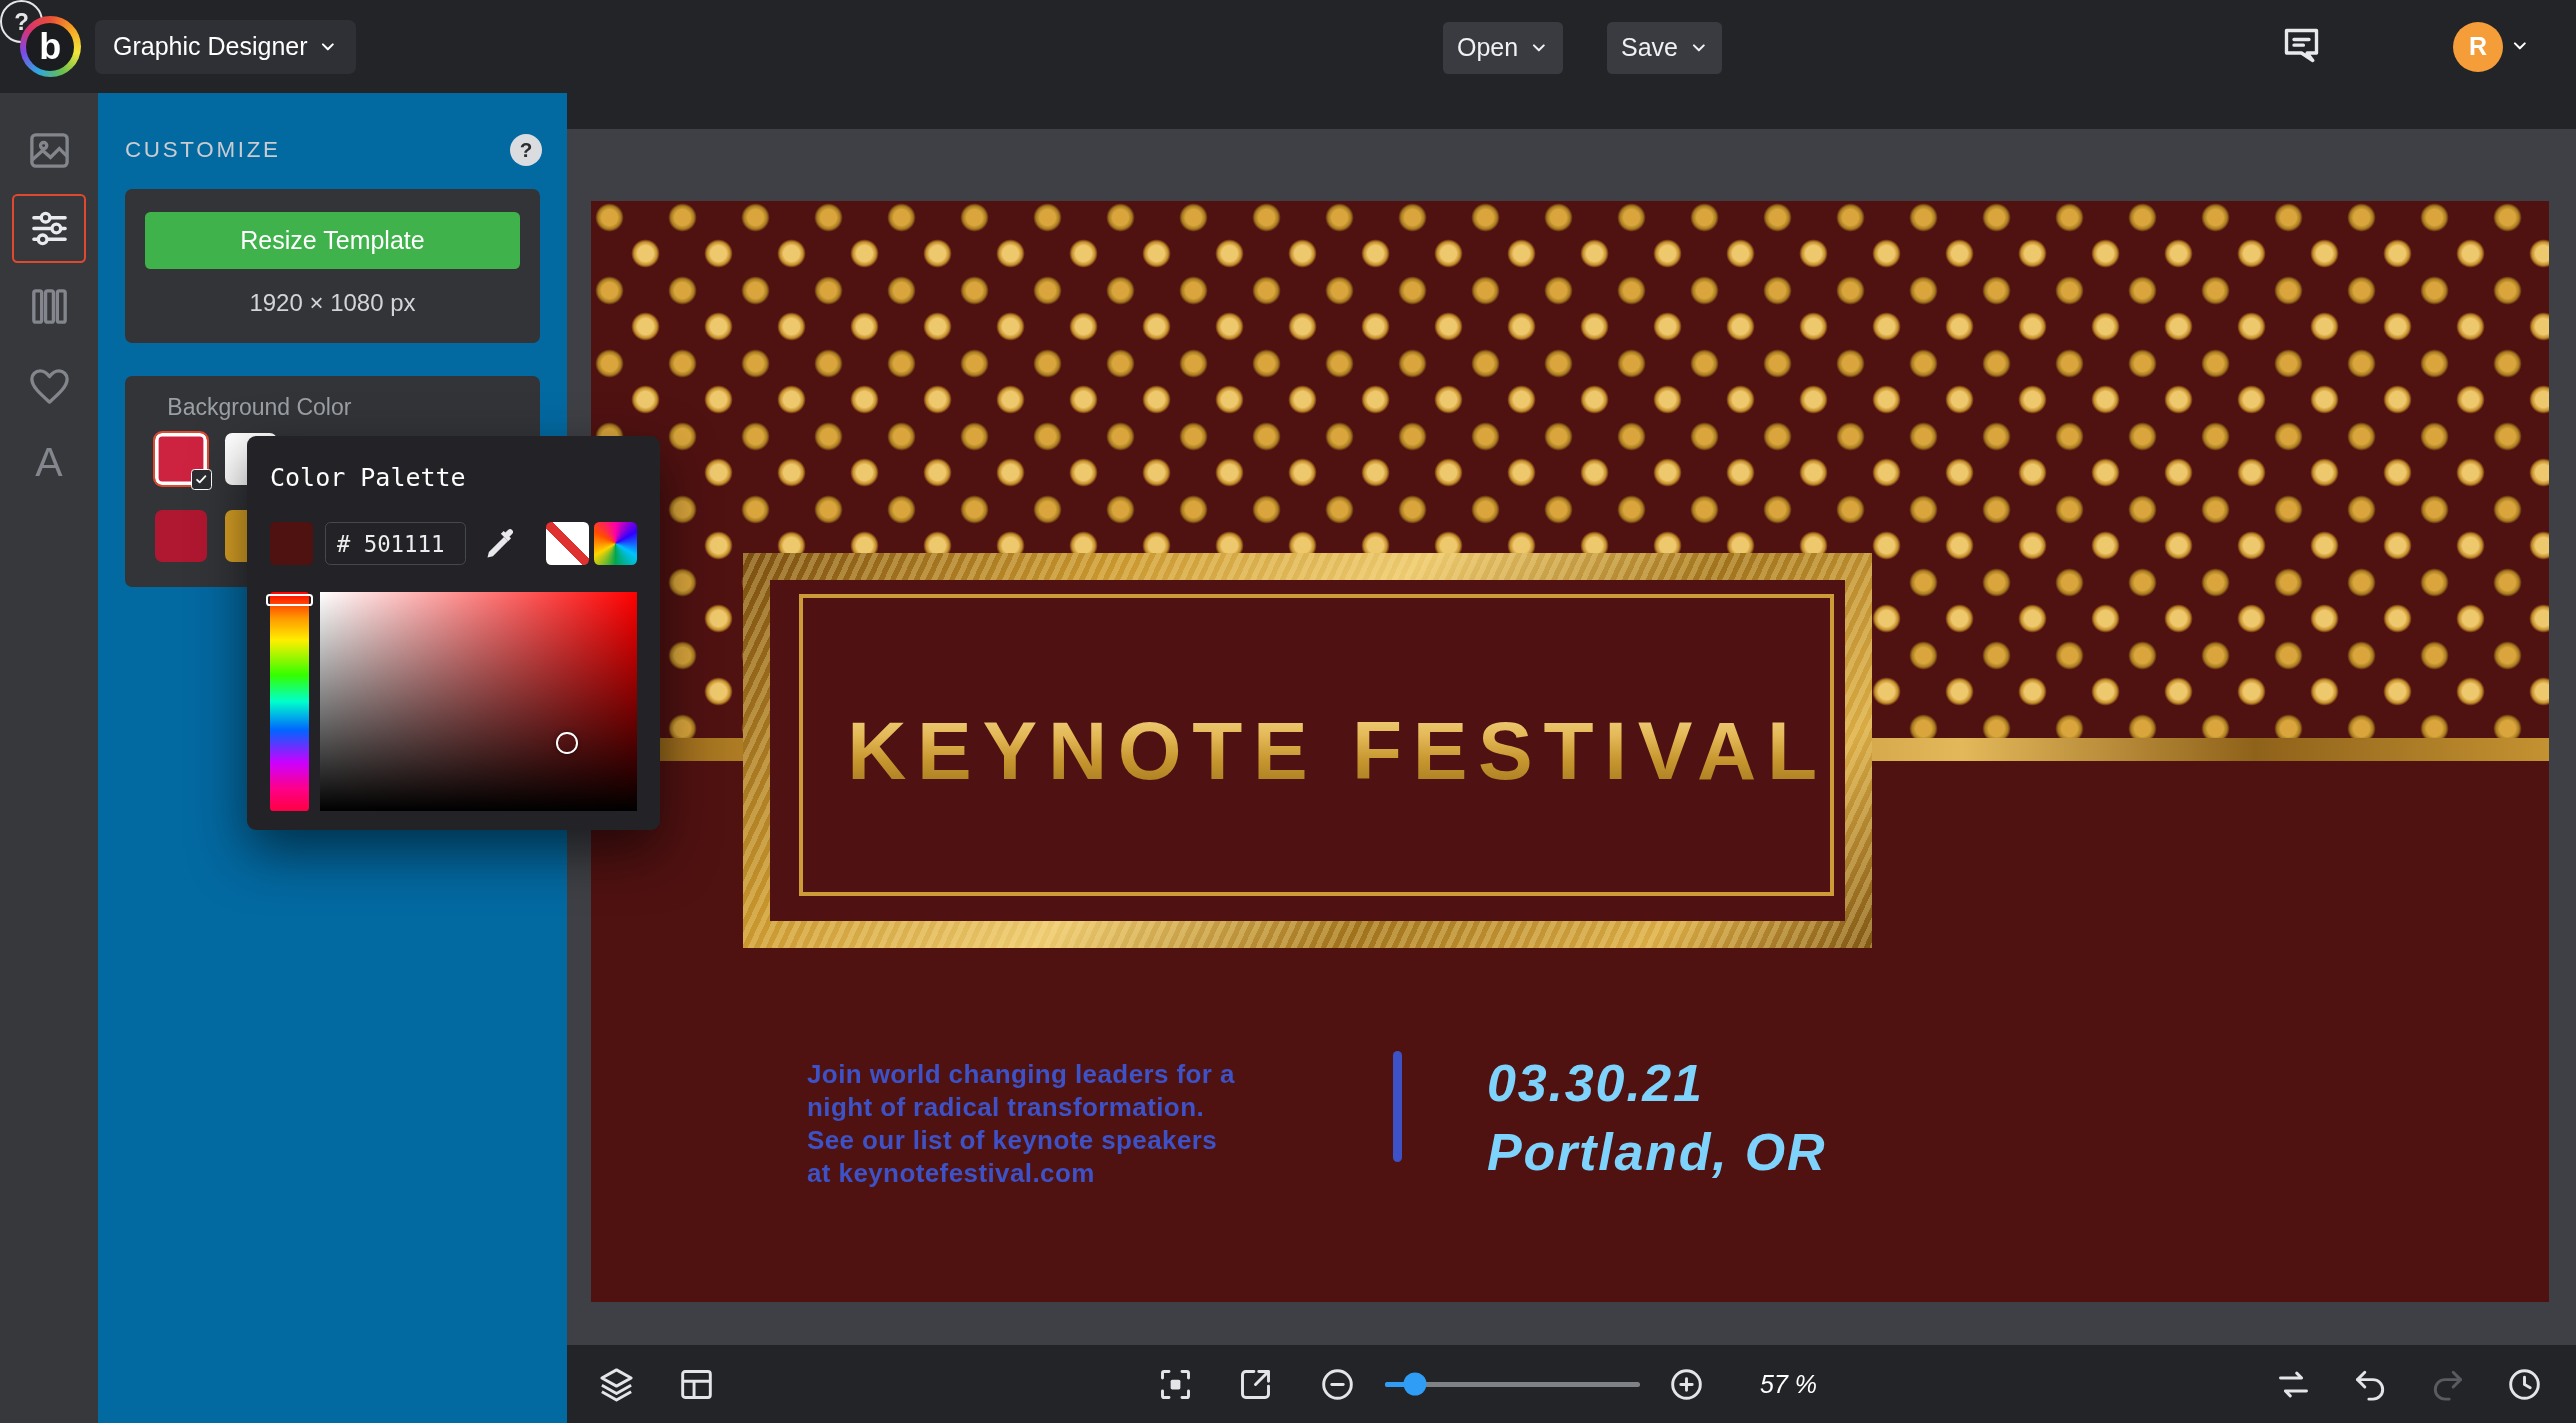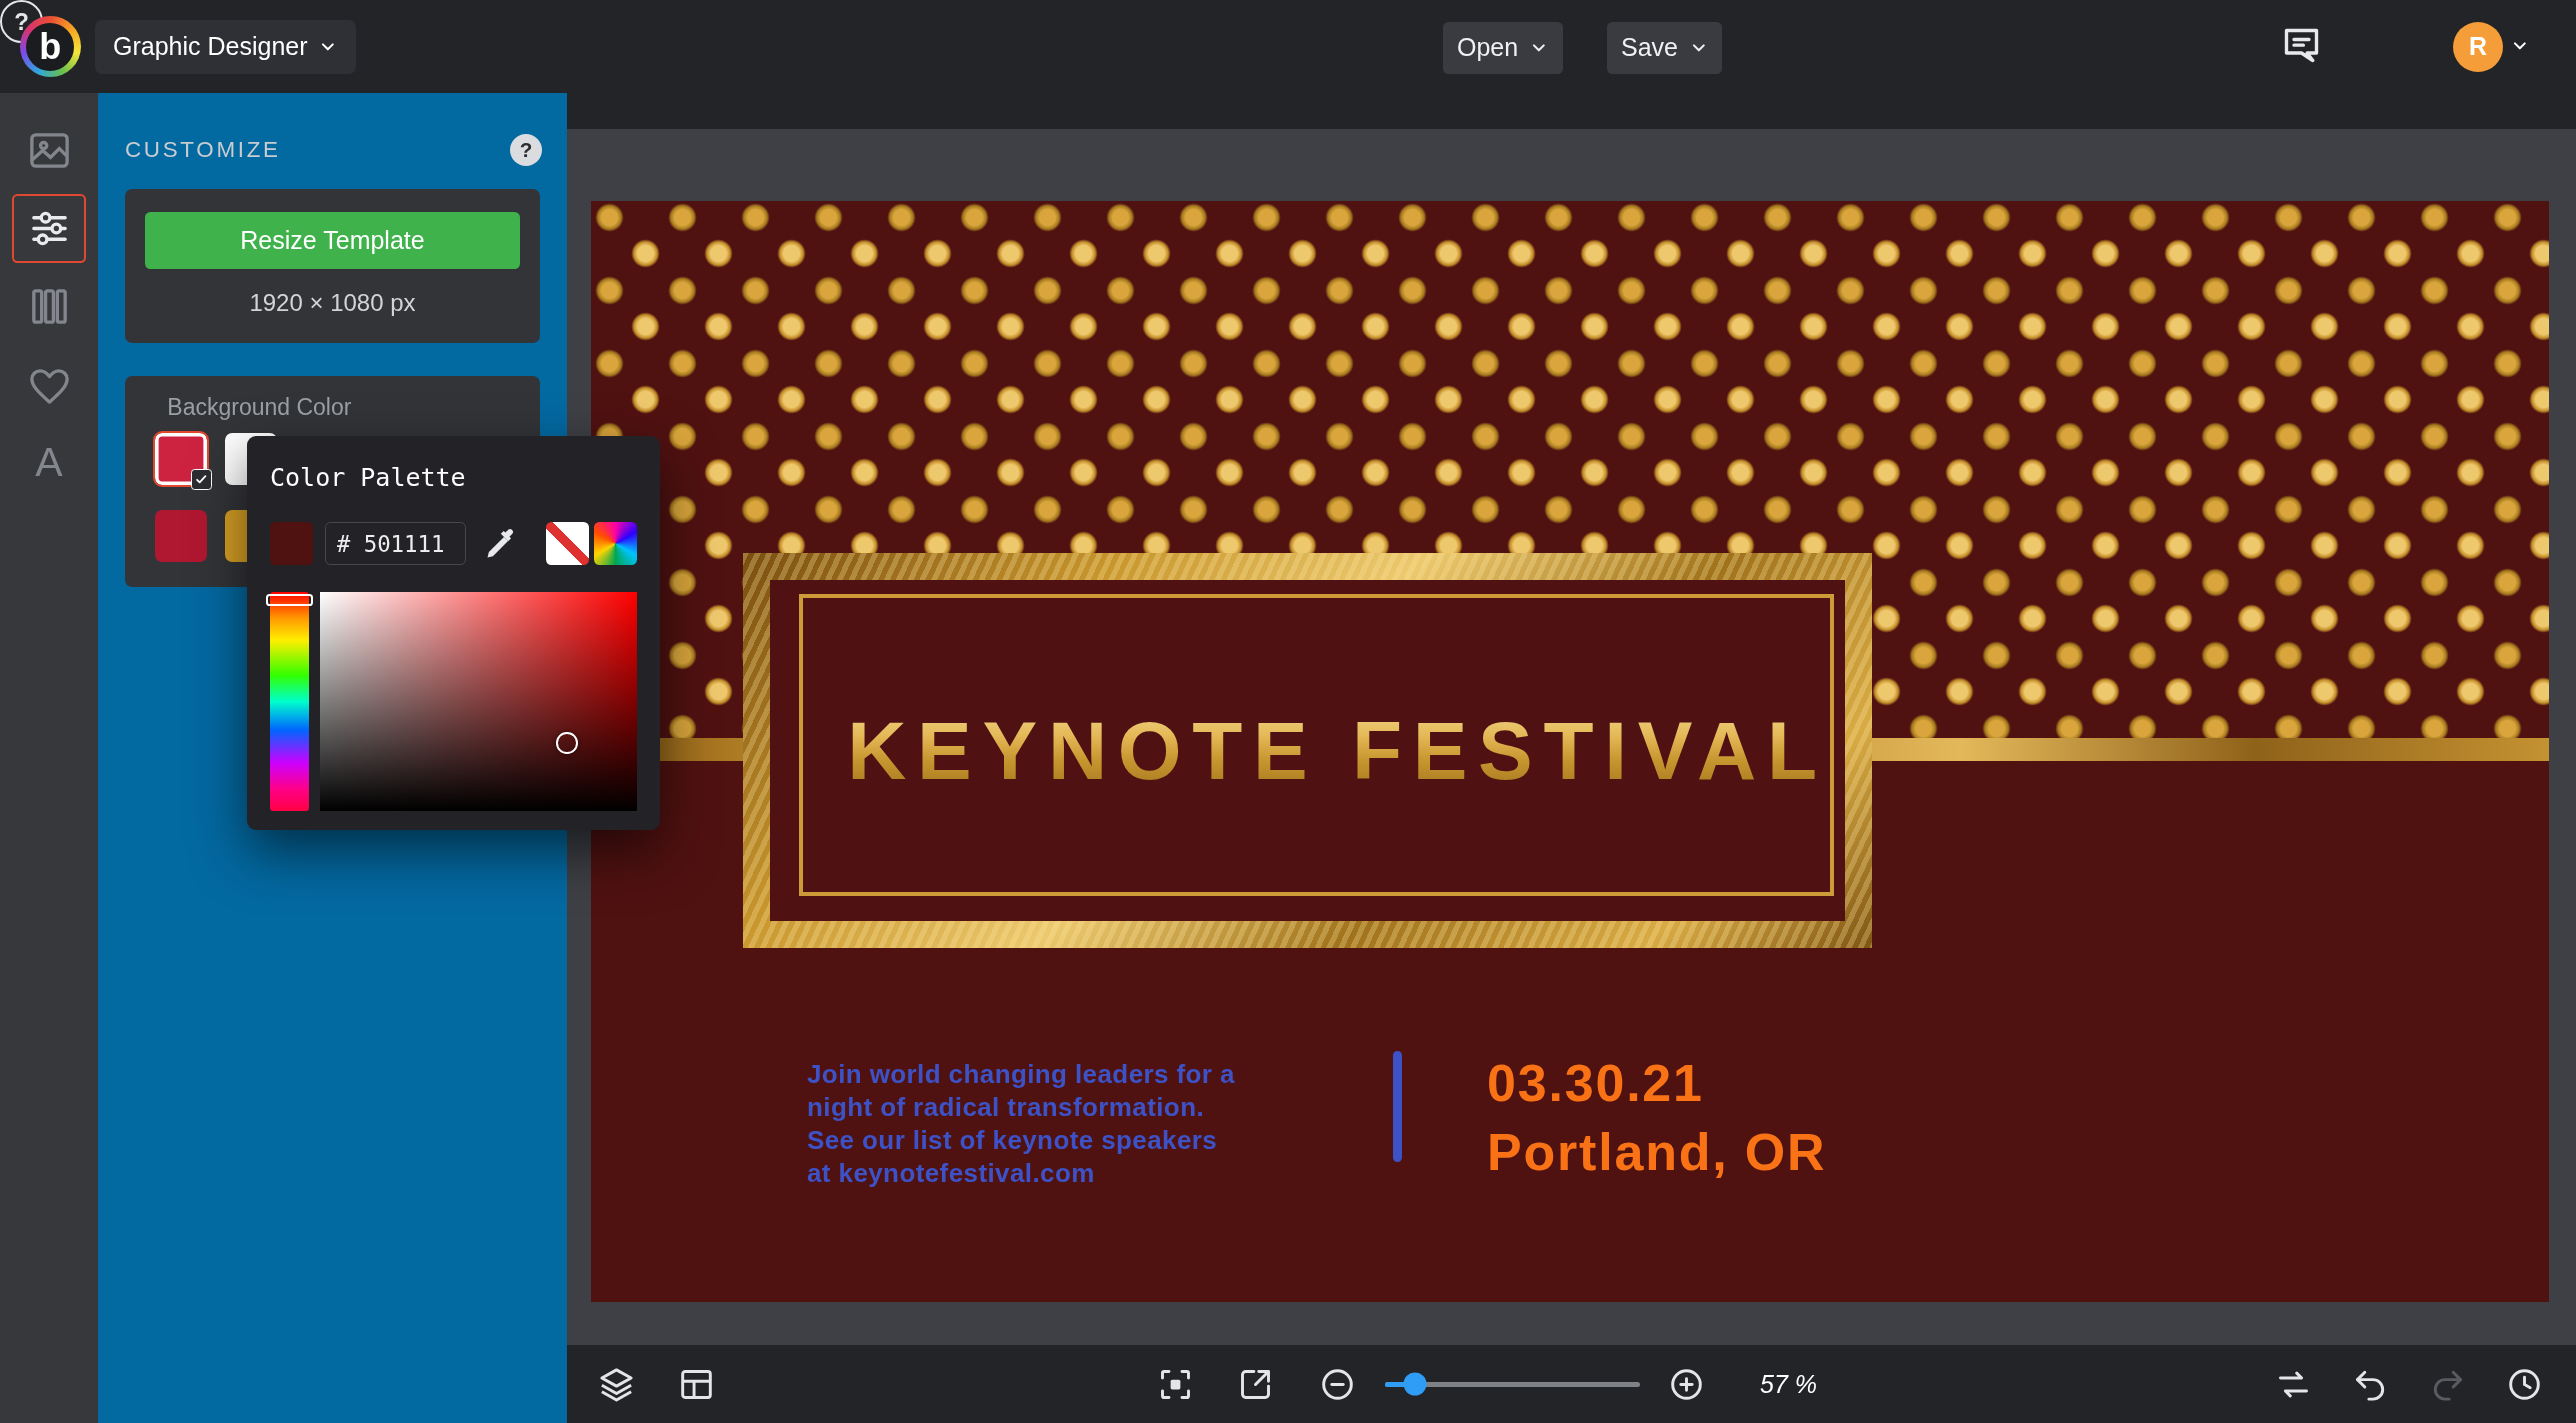--- a/index.html
+++ b/index.html
@@ -290,21 +290,21 @@
         <div class="frame-core">
           <div class="frame-line"></div>
           <h1 class="headline">KEYNOTE FESTIVAL</h1>
         </div>
       </div>
       <p class="body-copy" style="color: rgb(61, 82, 198);">Join world changing leaders for a
 night of radical transformation.
 See our list of keynote speakers
 at keynotefestival.com</p>
       <div class="v-divider" style="background: rgb(61, 82, 198);"></div>
-      <div class="event" style="color: #f97316;">
+      <div class="event" style="color: #7dd3fc; font-style: italic;">
         <div>03.30.21</div>
         <div>Portland, OR</div>
       </div>
     </div>
   </main>
 
   <footer class="bottombar">
     <div class="bb-left">
       <button class="bb-btn">
         <span>

